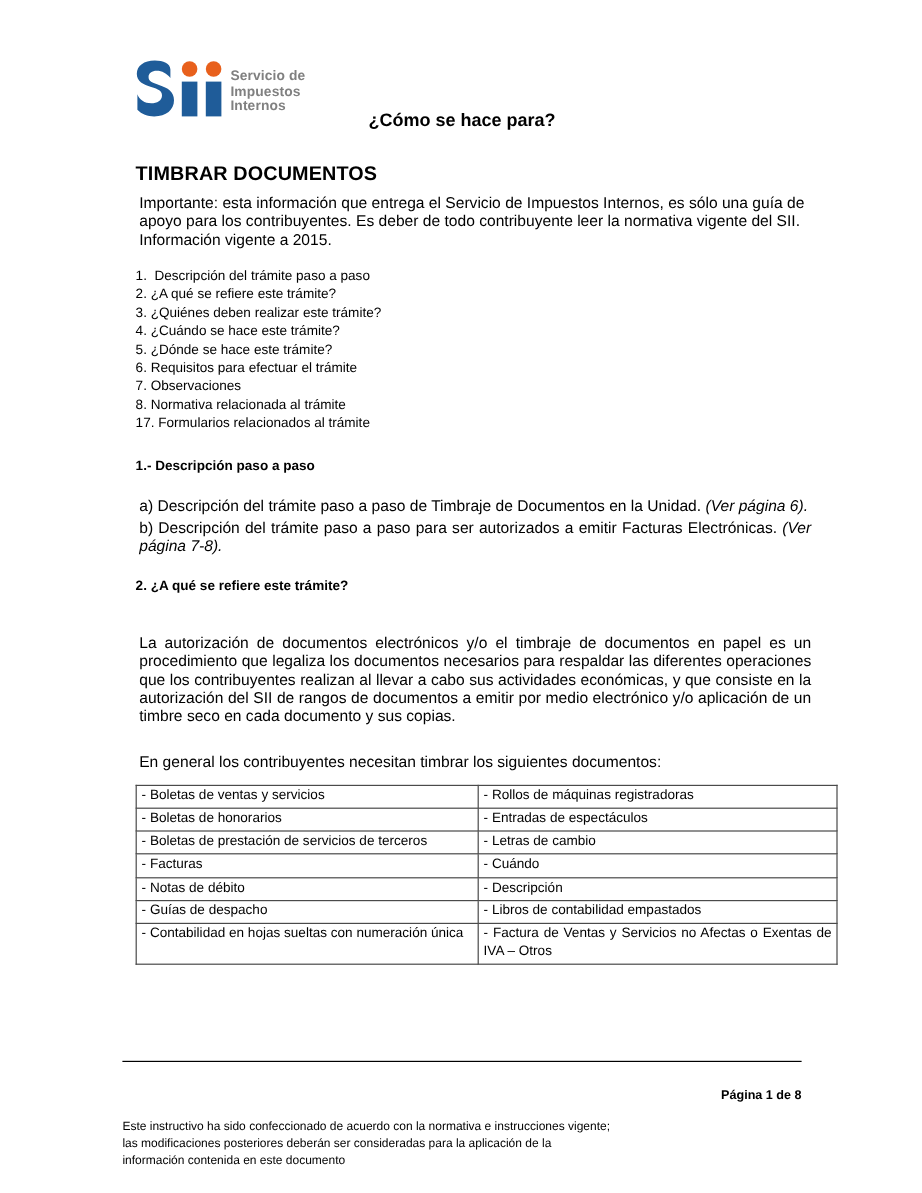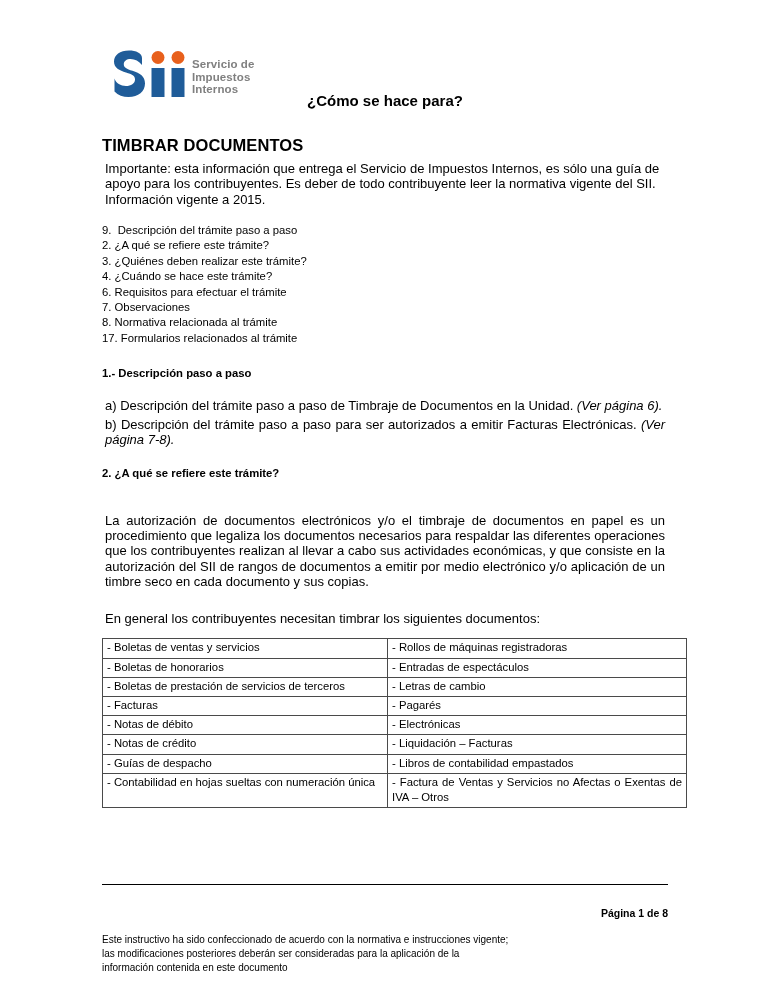--- a/index.html
+++ b/index.html
@@ -62,21 +62,21 @@
     width: 566px;
     text-align: center;
     font-size: 15px;
     font-weight: bold;
     color: #000;
   }
 
   
   .content {
     position: absolute;
-    left: 102px;
+    left: 113px;
     top: 136px;
     width: 566px;
   }
 
   h1.section-title {
     margin: 0 0 6px 0;
     font-size: 16.5px;
     font-weight: bold;
     letter-spacing: 0.1px;
   }
@@ -191,24 +191,25 @@
     <div class="doc-title">¿Cómo se hace para?</div>
   </div>
 
   <div class="content">
 
     <h1 class="section-title">TIMBRAR DOCUMENTOS</h1>
 
     <p class="para left">Importante: esta información que entrega el Servicio de Impuestos Internos, es sólo una guía de apoyo para los contribuyentes. Es deber de todo contribuyente leer la normativa vigente del SII. Información vigente a 2015.</p>
 
     <div class="toc">
-      <div class="toc-item">9.  Descripción del trámite paso a paso</div>
+      <div class="toc-item">1.  Descripción del trámite paso a paso</div>
       <div class="toc-item">2. ¿A qué se refiere este trámite?</div>
       <div class="toc-item">3. ¿Quiénes deben realizar este trámite?</div>
       <div class="toc-item">4. ¿Cuándo se hace este trámite?</div>
+      <div class="toc-item">5. ¿Dónde se hace este trámite?</div>
       <div class="toc-item">6. Requisitos para efectuar el trámite</div>
       <div class="toc-item">7. Observaciones</div>
       <div class="toc-item">8. Normativa relacionada al trámite</div>
       <div class="toc-item">17. Formularios relacionados al trámite</div>
     </div>
 
     <div class="gap-20"></div>
 
     <h2 class="sub-heading">1.- Descripción paso a paso</h2>
 
@@ -239,29 +240,25 @@
         <tr>
           <td class="col-left">- Boletas de honorarios</td>
           <td class="col-right">- Entradas de espectáculos</td>
         </tr>
         <tr>
           <td class="col-left">- Boletas de prestación de servicios de terceros</td>
           <td class="col-right">- Letras de cambio</td>
         </tr>
         <tr>
           <td class="col-left">- Facturas</td>
-          <td class="col-right">- Pagarés</td>
+          <td class="col-right">- Cuándo</td>
         </tr>
         <tr>
           <td class="col-left">- Notas de débito</td>
-          <td class="col-right">- Electrónicas</td>
-        </tr>
-        <tr>
-          <td class="col-left">- Notas de crédito</td>
-          <td class="col-right">- Liquidación – Facturas</td>
+          <td class="col-right">- Descripción</td>
         </tr>
         <tr>
           <td class="col-left">- Guías de despacho</td>
           <td class="col-right">- Libros de contabilidad empastados</td>
         </tr>
         <tr>
           <td class="col-left">- Contabilidad en hojas sueltas con numeración única</td>
           <td class="col-right justify">- Factura de Ventas y Servicios no Afectas o Exentas de IVA – Otros</td>
         </tr>
       </tbody>

